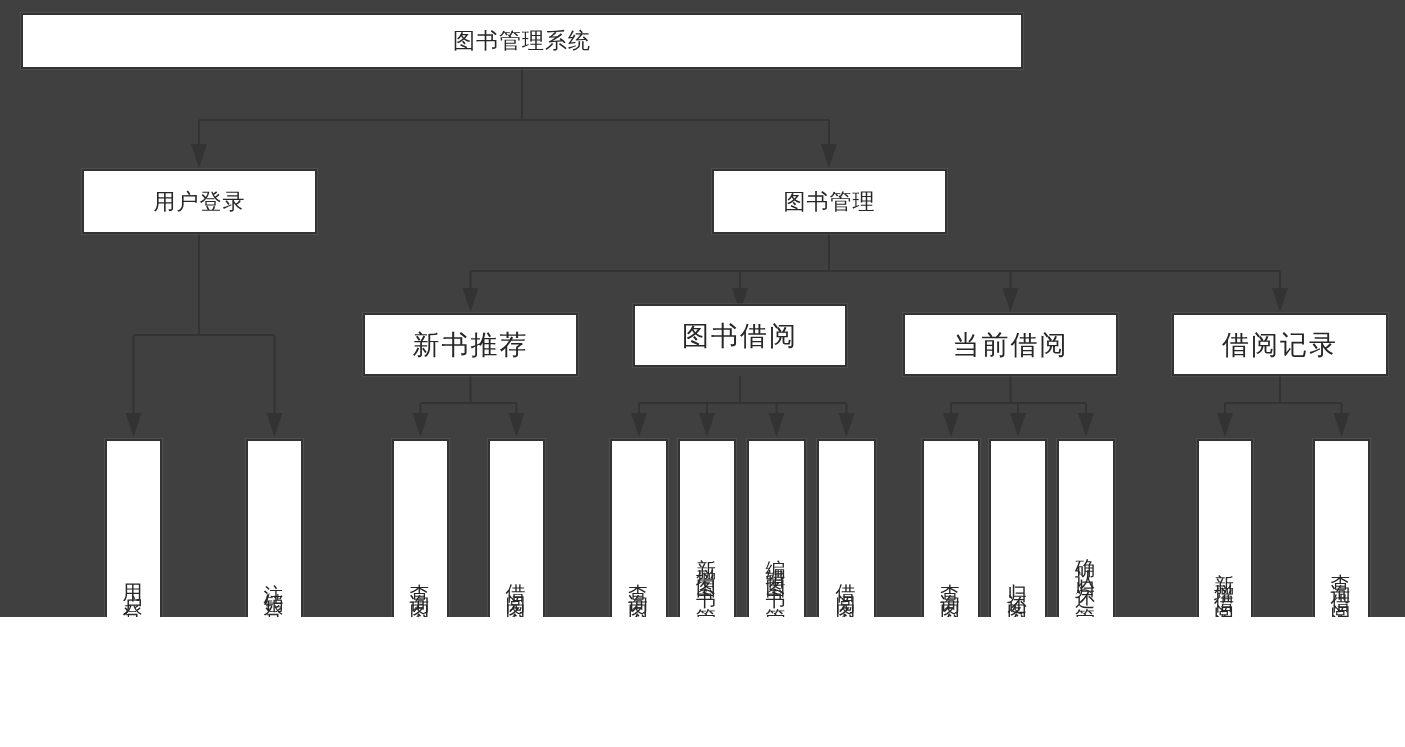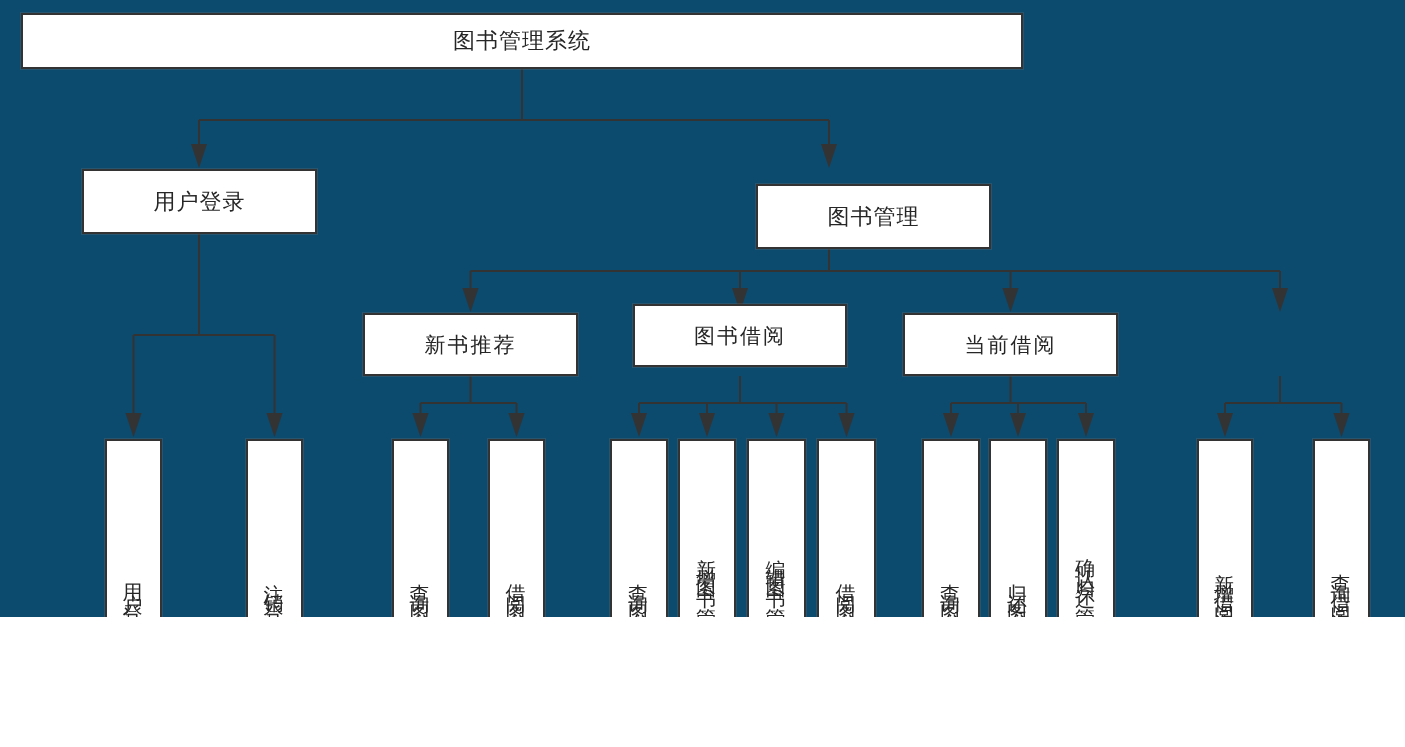--- a/index.html
+++ b/index.html
@@ -5,21 +5,21 @@
   html, body {
     margin: 0;
     padding: 0;
     background: #ffffff;
     font-family: "DejaVu Sans", "Liberation Sans", sans-serif;
   }
   .canvas {
     position: relative;
     width: 1405px;
     height: 617px;
-    background: #0c4a6e;
+    background: #404040;
     overflow: hidden;
     color: #2b2b2b;
   }
   .connector-layer {
     position: absolute;
     left: 0; top: 0;
     width: 1405px; height: 747px;
     pointer-events: none;
   }
   .box {
@@ -28,21 +28,21 @@
     background: #ffffff;
     border: 2.5px solid #333333;
     display: flex;
     align-items: center;
     justify-content: center;
     color: #262626;
     box-shadow: 0 0 0 1px rgba(120,120,120,0.25);
   }
   .root-box      { font-size: 22px; letter-spacing: 1px; }
   .branch-box    { font-size: 22px; letter-spacing: 1px; }
-  .sub-box       { font-size: 21px; letter-spacing: 2px; }
+  .sub-box       { font-size: 27px; letter-spacing: 2px; }
   .leaf-box      { }
   .vlabel {
     writing-mode: vertical-rl;
     text-orientation: mixed;
     font-size: 20px;
     letter-spacing: 10px;
     white-space: nowrap;
   }
   .watermark {
     position: absolute;
@@ -90,32 +90,35 @@
     </g>
   </svg>
 
   <div class="box root-box" style="left:21px; top:13px; width:1002px; height:56px;">
     <span>图书管理系统</span>
   </div>
 
   <div class="box branch-box" style="left:82px; top:169px; width:235px; height:65px;">
     <span>用户登录</span>
   </div>
-  <div class="box branch-box" style="left:712px; top:184px; width:235px; height:65px;margin-left:44px;">
+  <div class="box branch-box" style="left:712px; top:169px; width:235px; height:65px;">
     <span>图书管理</span>
   </div>
 
   <div class="box sub-box" style="left:363px; top:313px; width:215px; height:63px;">
     <span>新书推荐</span>
   </div>
   <div class="box sub-box" style="left:633px; top:304px; width:214px; height:63px;">
     <span>图书借阅</span>
   </div>
   <div class="box sub-box" style="left:903px; top:313px; width:215px; height:63px;font-family:Liberation Serif, serif;">
     <span>当前借阅</span>
+  </div>
+  <div class="box sub-box" style="left:1172px; top:313px; width:216px; height:63px;">
+    <span>借阅记录</span>
   </div>
 
   <div class="box leaf-box" style="left:105px; top:439px; width:57px; height:298px;">
     <span class="vlabel">用户登录</span>
   </div>
   <div class="box leaf-box" style="left:246px; top:439px; width:57px; height:298px;">
     <span class="vlabel">注销登录</span>
   </div>
 
   <div class="box leaf-box" style="left:392px; top:439px; width:57px; height:298px;">

